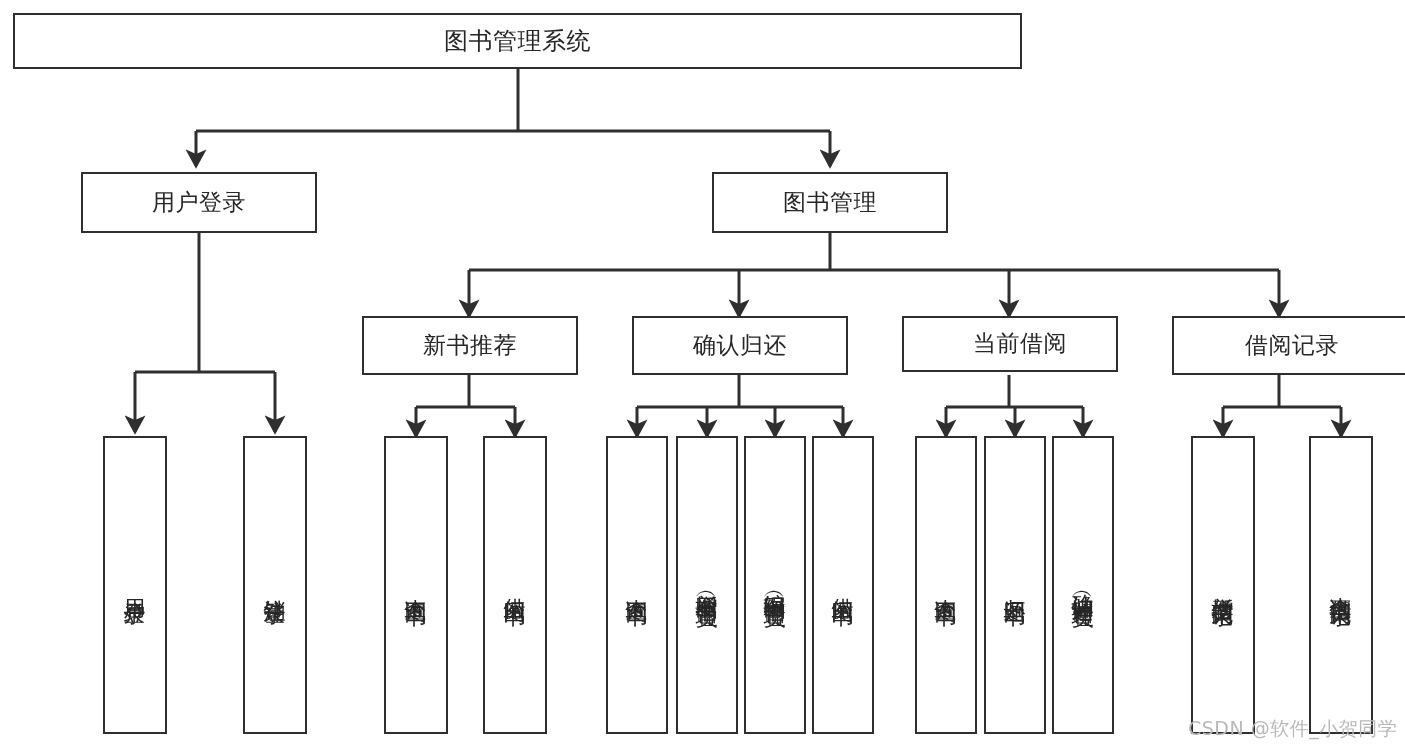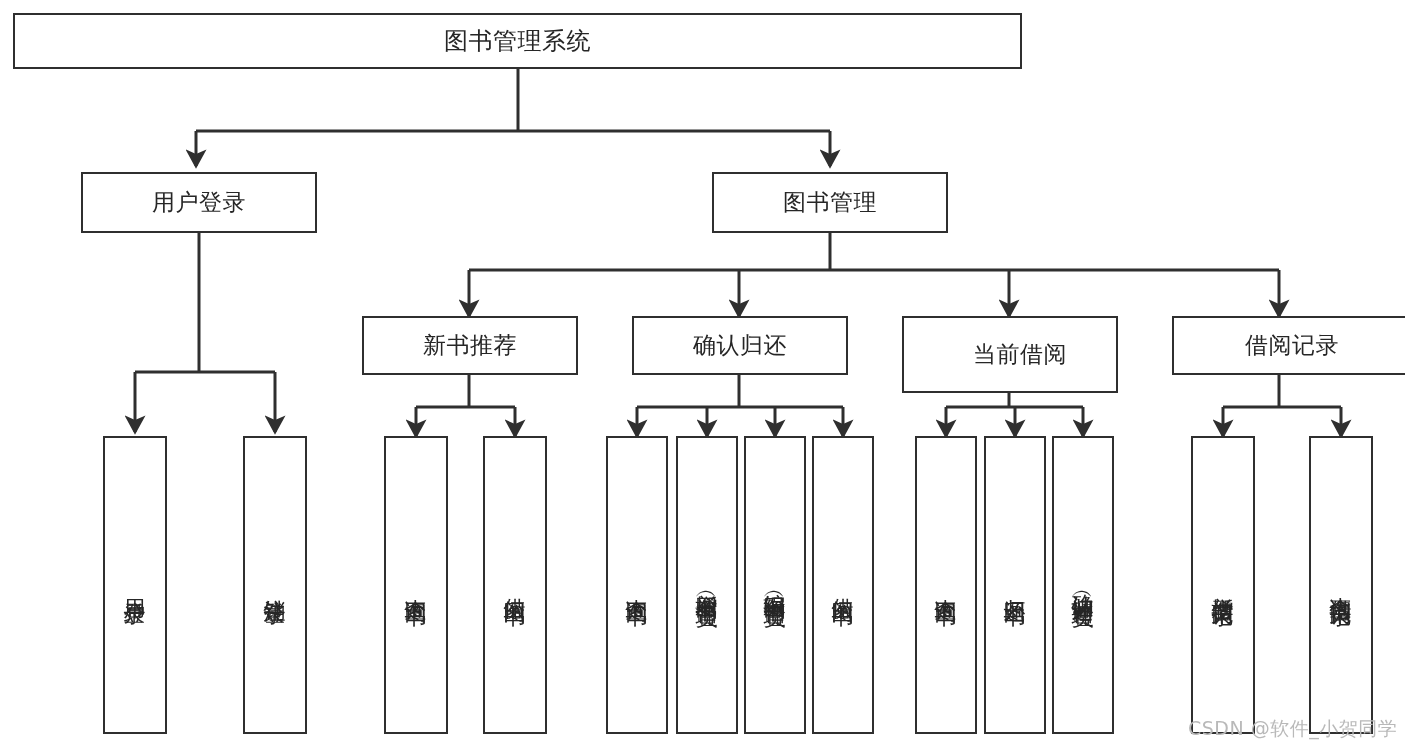--- a/index.html
+++ b/index.html
@@ -135,21 +135,21 @@
   <div class="node h" style="left:712px; top:172px; width:236px; height:61px;">
     <span class="lbl">图书管理</span>
   </div>
 
   <div class="node h" style="left:362px; top:316px; width:216px; height:59px;">
     <span class="lbl">新书推荐</span>
   </div>
   <div class="node h" style="left:632px; top:316px; width:216px; height:59px;">
     <span class="lbl">确认归还</span>
   </div>
-  <div class="node h" style="left:902px; top:316px; width:216px; height:77px;padding-left:20px;">
+  <div class="node h" style="left:902px; top:316px; width:216px; height:56px;padding-left:20px;">
     <span class="lbl">当前借阅</span>
   </div>
   <div class="node h" style="left:1172px; top:316px; width:240px; height:59px;">
     <span class="lbl">借阅记录</span>
   </div>
 
   <div class="node v" style="left:103px; top:436px; width:64px; height:298px;">
     <span class="lbl">用户登录</span>
   </div>
   <div class="node v" style="left:243px; top:436px; width:64px; height:298px;">

